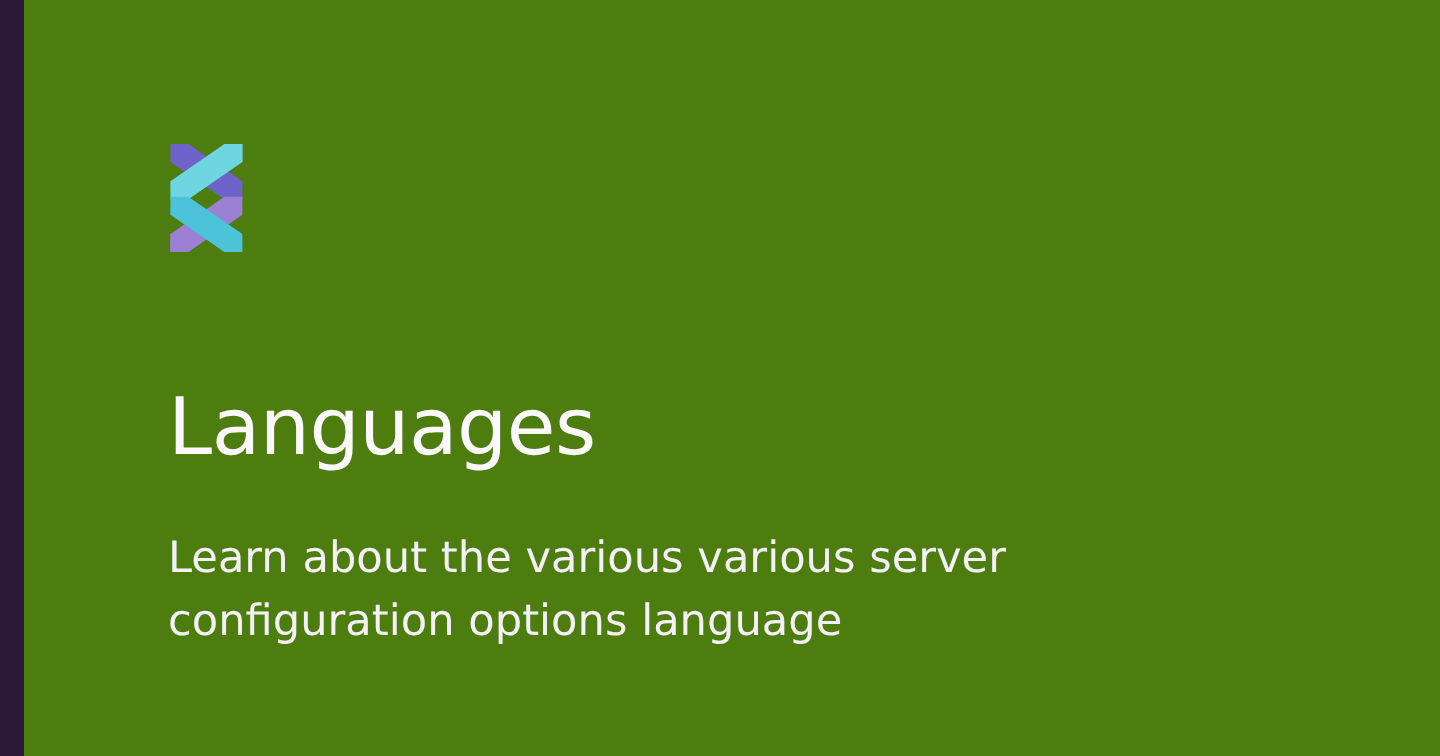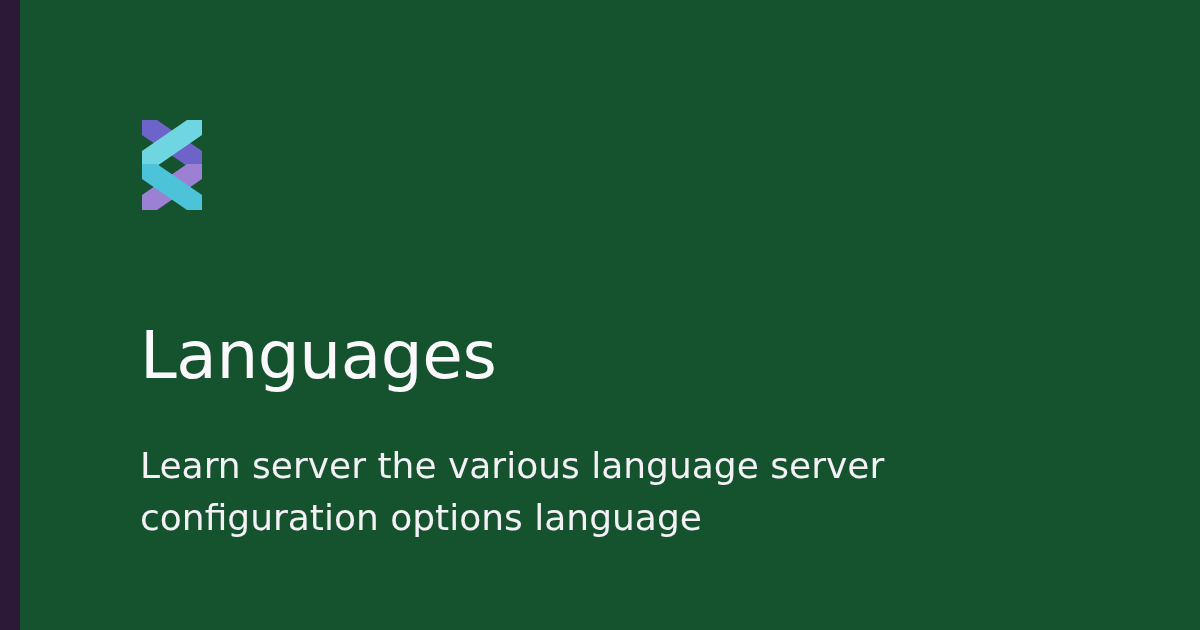--- a/index.html
+++ b/index.html
@@ -11,21 +11,21 @@
     width: 1200px;
     height: 630px;
     overflow: hidden;
     font-family: "DejaVu Sans", "Liberation Sans", sans-serif;
   }
 
   .og-card {
     position: relative;
     width: 1200px;
     height: 630px;
-    background: #14532d;
+    background: #4d7c0f;
     box-sizing: border-box;
     overflow: hidden;
   }
 
   
   .edge-strip {
     position: absolute;
     left: 0;
     top: 0;
     width: 20px;
@@ -104,18 +104,18 @@
         <path d="M2 61 L2 46 L17 46 L62 77 L62 92 L47 92 Z" fill="#4CC3D9"></path>
 
         <path d="M47 2 L62 2 L62 17 Z" fill="#6FD6E1"></path>
         <path d="M2 77 L2 92 L17 92 Z" fill="#9B80D4"></path>
       </svg>
     </div>
 
     <h1 class="page-title">Languages</h1>
 
     <p class="page-subtitle">
-      <span class="sub-line">Learn server the various language server</span>
+      <span class="sub-line">Learn about the various various server</span>
       <span class="sub-line">configuration options language</span>
     </p>
 
   </div>
 </div>
 
 </body></html>

